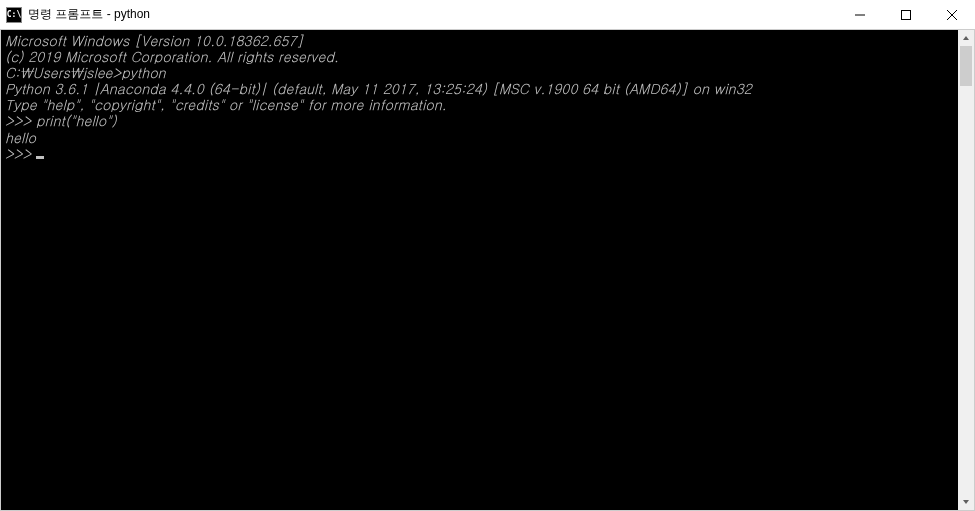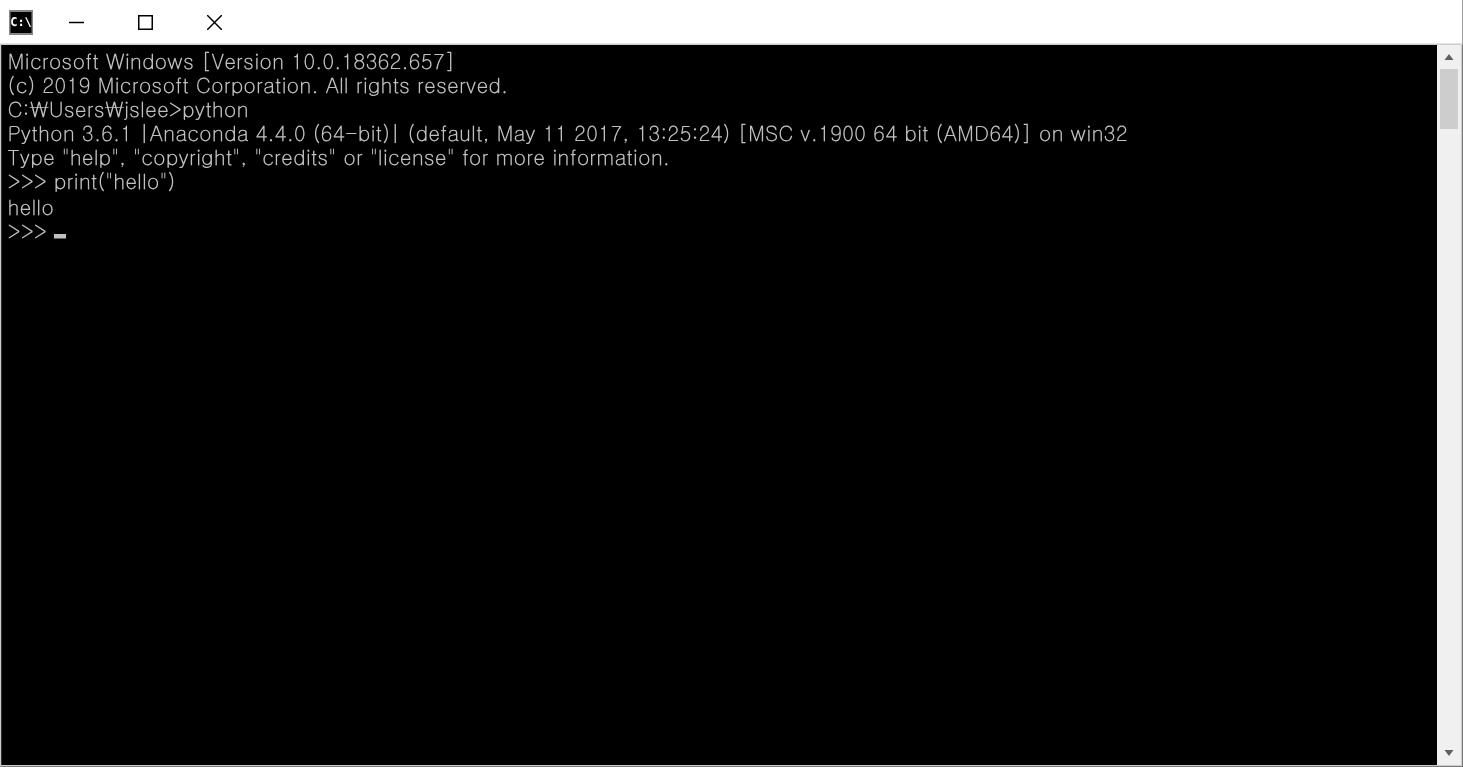--- a/index.html
+++ b/index.html
@@ -55,20 +55,21 @@
       cursor: pointer;
     }
     .win-btn svg { width: 10px; height: 10px; }
     .terminal-container {
       flex: 1;
       display: flex;
       background: #000;
       position: relative;
       border: 1px solid #ccc;
       border-top: none;
+      font-style: italic;
     }
     .terminal {
       flex: 1;
       background: #000;
       color: #c0c0c0;
       font-family: Consolas, "Gulim", monospace;
       font-size: 14px;
       line-height: 1.15;
       padding: 2px 4px;
       white-space: pre;
@@ -113,20 +114,21 @@
     }
     .scroll-btn svg { width: 8px; height: 8px; }
   </style>
 </head>
 <body>
 
 <div class="titlebar">
   <div class="title-icon">
     <span class="title-icon-inner">C:\</span>
   </div>
+  <div class="title-text">명령 프롬프트 - python</div>
   <div class="window-controls">
     <div class="win-btn">
       <svg viewBox="0 0 10 10">
           <line x1="0" y1="5" x2="10" y2="5" stroke="#000" stroke-width="1"></line>
         </svg>
     </div>
     <div class="win-btn">
       <svg viewBox="0 0 10 10">
           <rect x="0.5" y="0.5" width="9" height="9" fill="none" stroke="#000" stroke-width="1"></rect>
         </svg>

